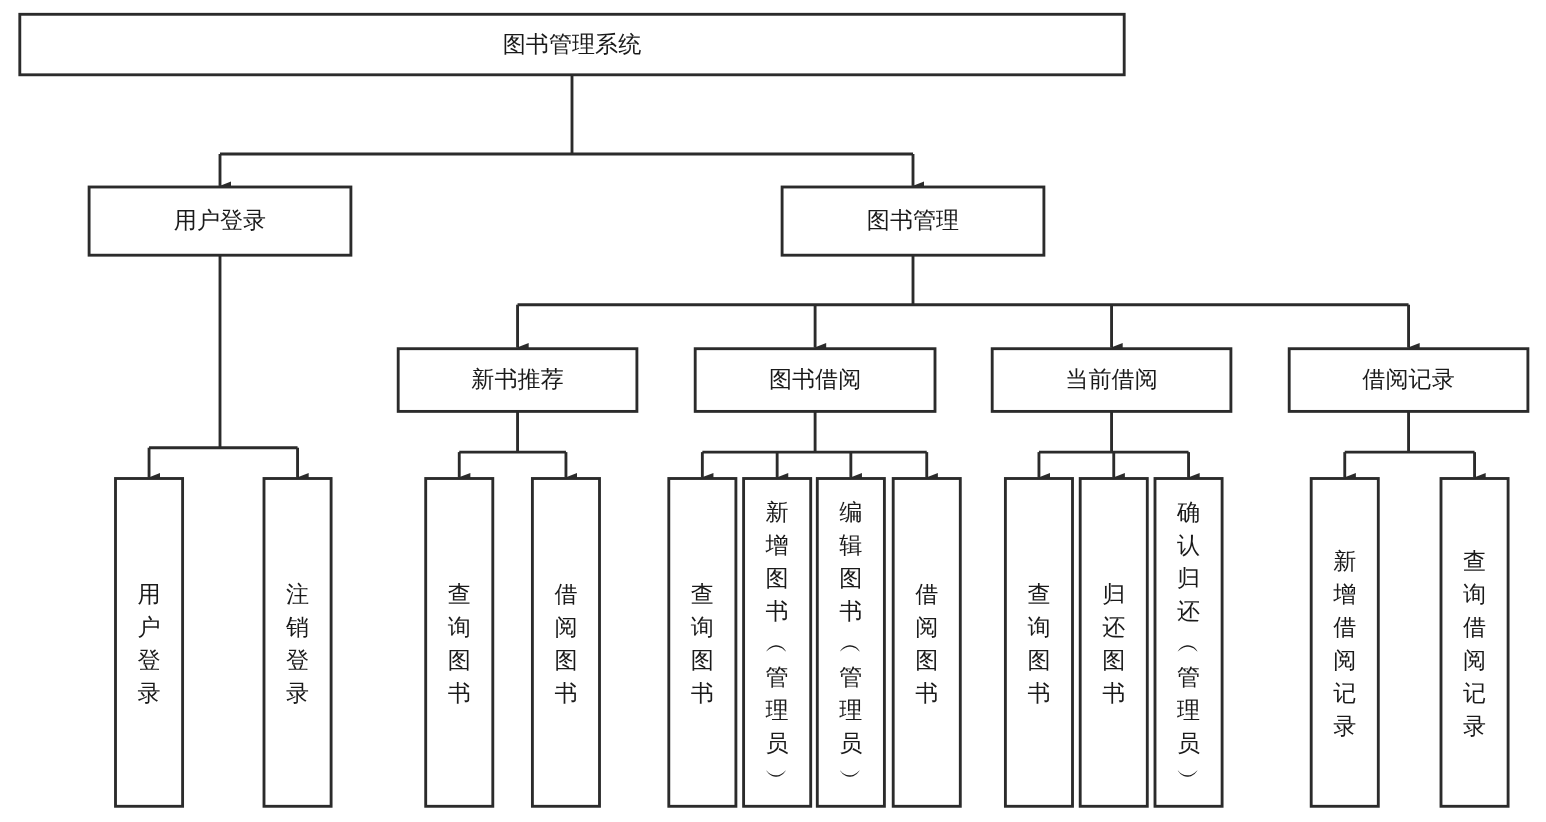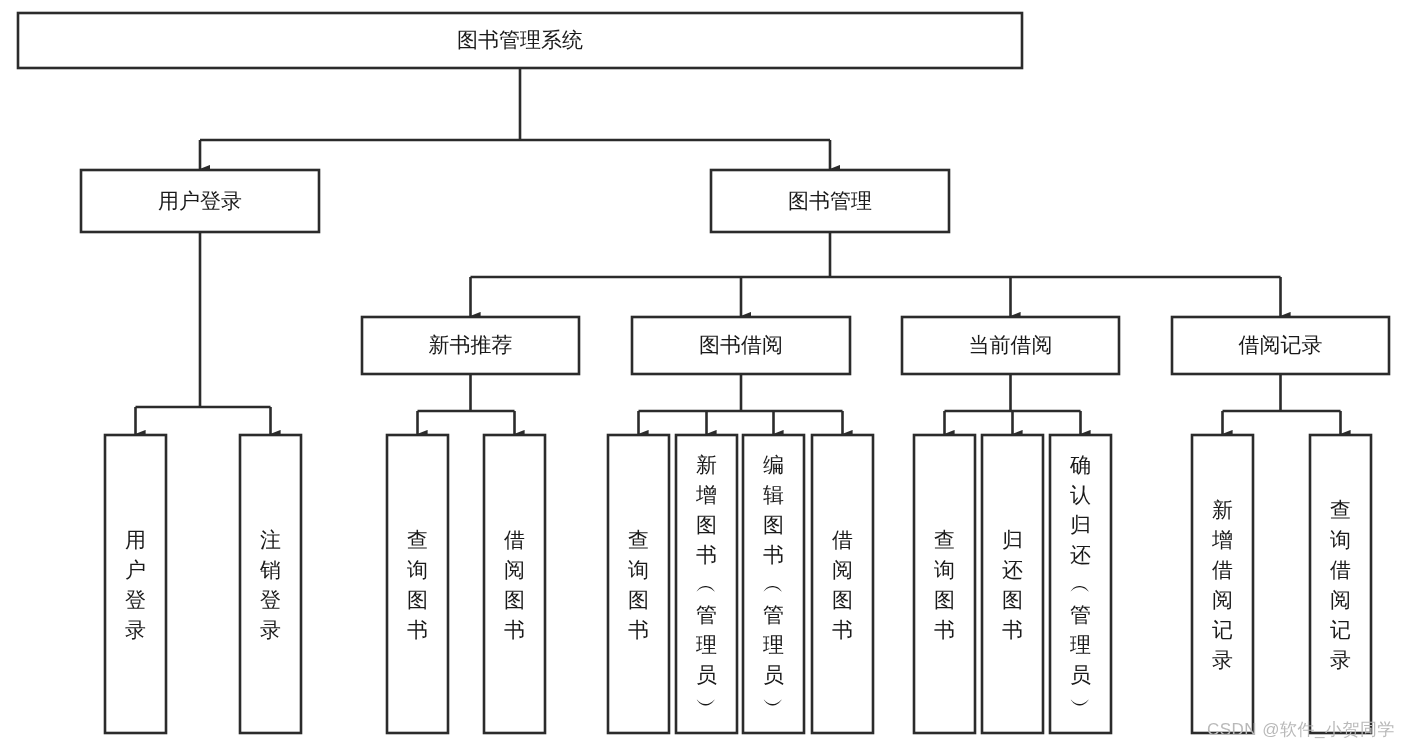--- a/index.html
+++ b/index.html
@@ -186,14 +186,13 @@
           <rect x="1192" y="435" width="61" height="298" class="node-box"></rect>
           <text x="1222.5" y="517.4" class="node-label-v"><tspan x="1222.5" dy="0">新</tspan><tspan x="1222.5" dy="30">增</tspan><tspan x="1222.5" dy="30">借</tspan><tspan x="1222.5" dy="30">阅</tspan><tspan x="1222.5" dy="30">记</tspan><tspan x="1222.5" dy="30">录</tspan></text>
         </g>
         <g>
           <rect x="1310" y="435" width="61" height="298" class="node-box"></rect>
           <text x="1340.5" y="517.4" class="node-label-v"><tspan x="1340.5" dy="0">查</tspan><tspan x="1340.5" dy="30">询</tspan><tspan x="1340.5" dy="30">借</tspan><tspan x="1340.5" dy="30">阅</tspan><tspan x="1340.5" dy="30">记</tspan><tspan x="1340.5" dy="30">录</tspan></text>
         </g>
       </g>
   </svg>
 
-  <div class="watermark">CSDN @软件_小贺同学</div>
 </div>
 
 </body></html>

